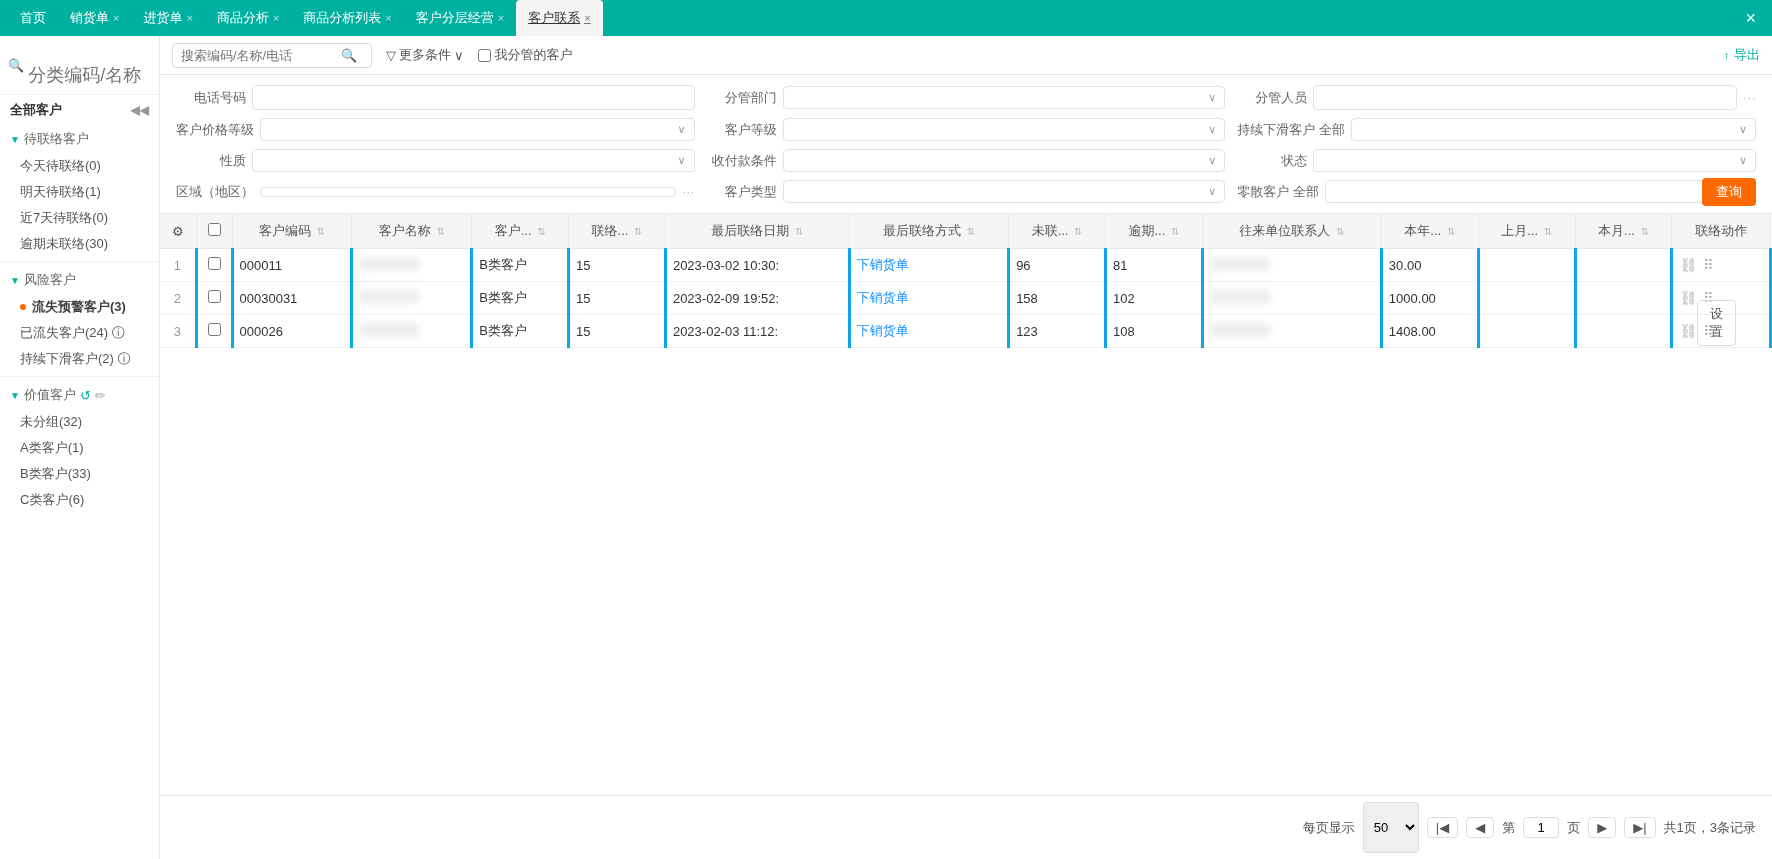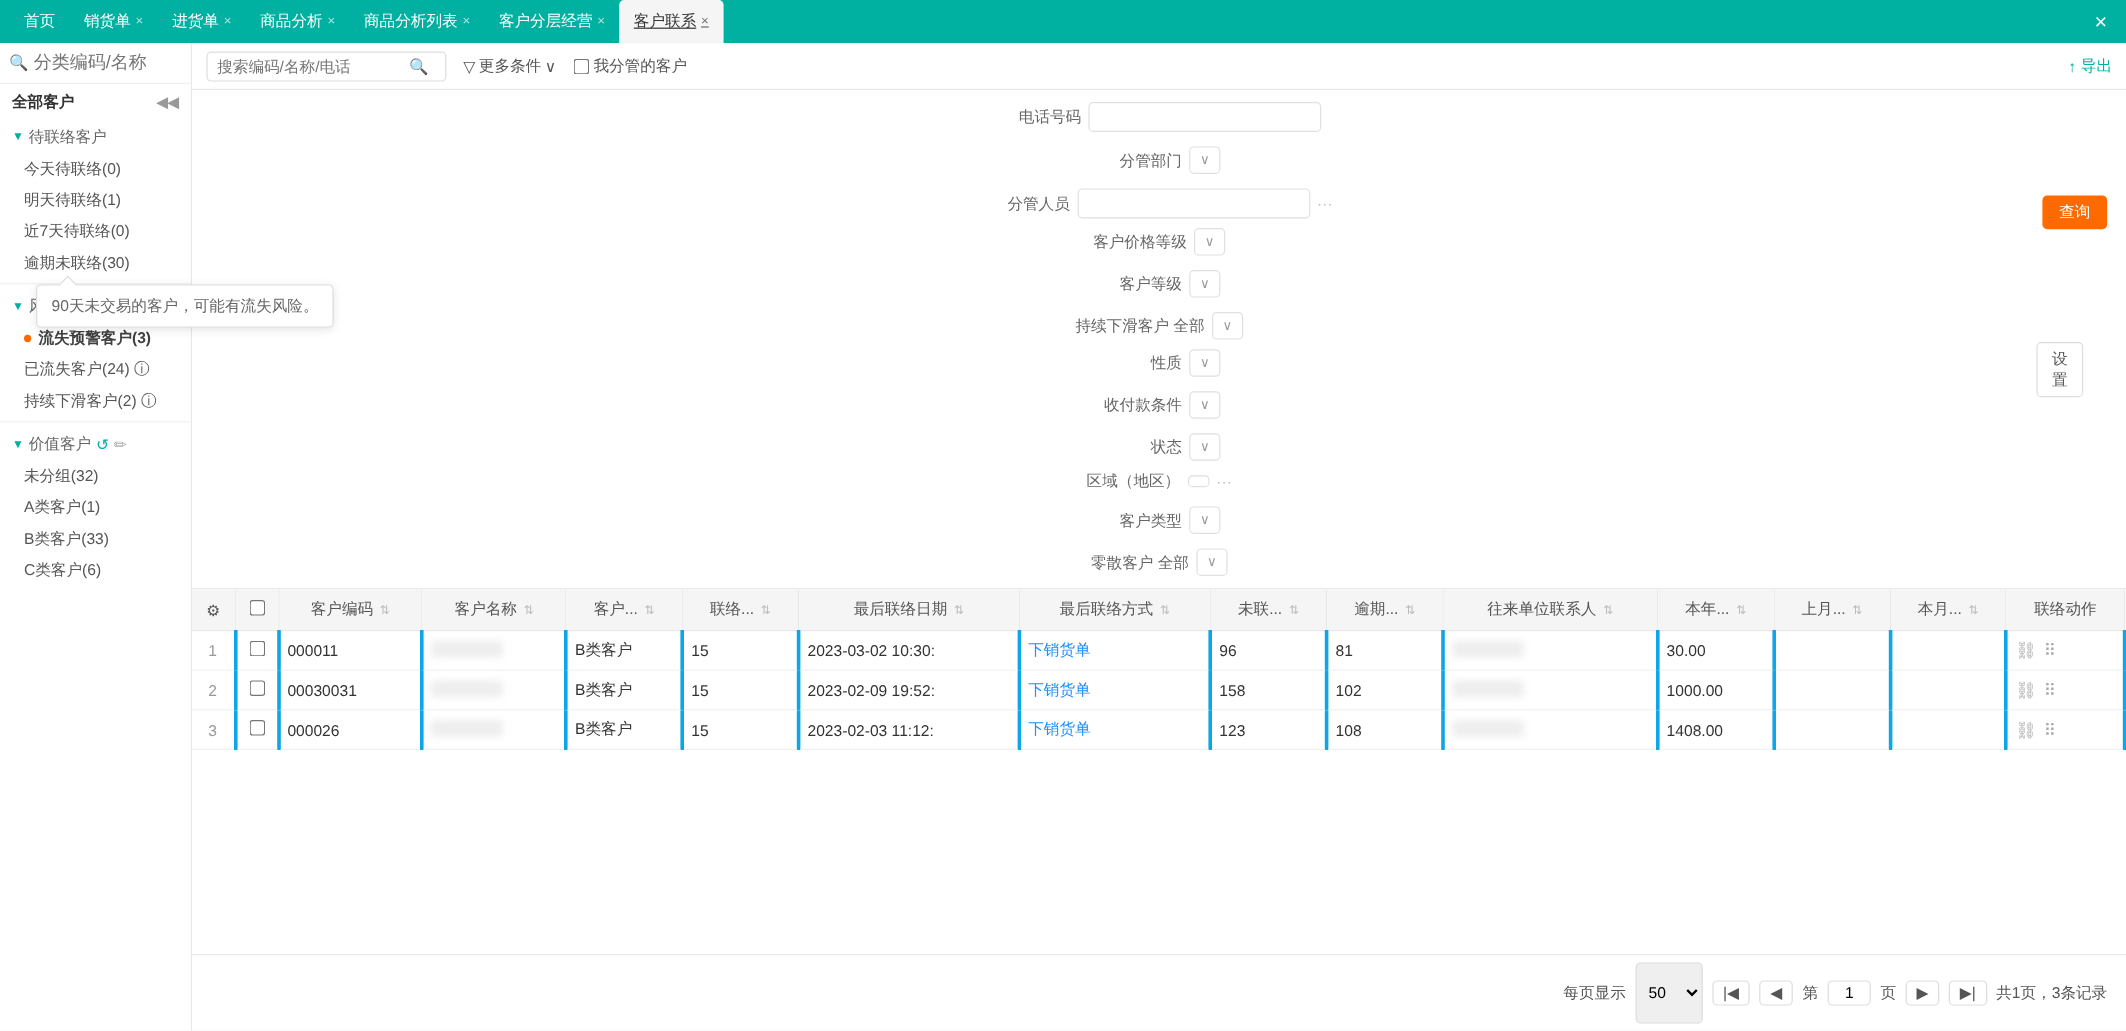--- a/index.html
+++ b/index.html
@@ -59,23 +59,24 @@
     }
     .sidebar-search {
       display: flex;
       align-items: center;
       padding: 8px;
       border-bottom: 1px solid #f0f0f0;
     }
     .sidebar-search input {
       border: none;
       outline: none;
-      font-size: 15px;
+      font-size: 18px;
       width: 100%;
       color: #999;
+      margin-top: 21px;
     }
     .search-icon { color: #ccc; margin-right: 4px; }
     .sidebar-section-header {
       display: flex;
       align-items: center;
       justify-content: space-between;
       padding: 6px 10px;
       cursor: pointer;
       font-size: 13px;
       font-weight: bold;
@@ -208,21 +209,20 @@
     .filter-area {
       background: white;
       padding: 10px 16px;
       border-bottom: 1px solid #e8e8e8;
     }
     .filter-row {
       display: flex;
       align-items: center;
       margin-bottom: 8px;
       gap: 12px;
-      flex-direction: column;
     }
     .filter-row:last-child { margin-bottom: 0; }
     .filter-item {
       display: flex;
       align-items: center;
       flex: 1;
       gap: 6px;
       min-width: 0;
     }
     .filter-label {
@@ -338,21 +338,21 @@
       border-radius: 4px;
       padding: 2px 6px;
       width: 36px;
       text-align: center;
       font-size: 13px;
     }
 
     .settings-floating {
       position: absolute;
       right: 16px;
-      top: 88px;
+      top: 103px;
       display: flex;
       flex-direction: column;
       gap: 4px;
     }
   </style>
 </head>
 <body>
 
 <div class="top-nav">
   <div class="nav-item">
@@ -407,23 +407,20 @@
     <div class="sidebar-item">近7天待联络(0)</div>
     <div class="sidebar-item">逾期未联络(30)</div>
 
     <div class="sidebar-divider"></div>
 
     <div class="sidebar-group-label">
       <span class="triangle">▼</span>
       <span>风险客户</span>
     </div>
 
-    <div class="tooltip-box">
-      <span>90天未交易的客户，可能有流失风险。</span>
-    </div>
 
     <div class="sidebar-item active">
       <span class="dot"></span>
       流失预警客户(3)
     </div>
     <div class="sidebar-item">已流失客户(24) ⓘ</div>
     <div class="sidebar-item">持续下滑客户(2) ⓘ</div>
 
     <div class="sidebar-divider"></div>
 

